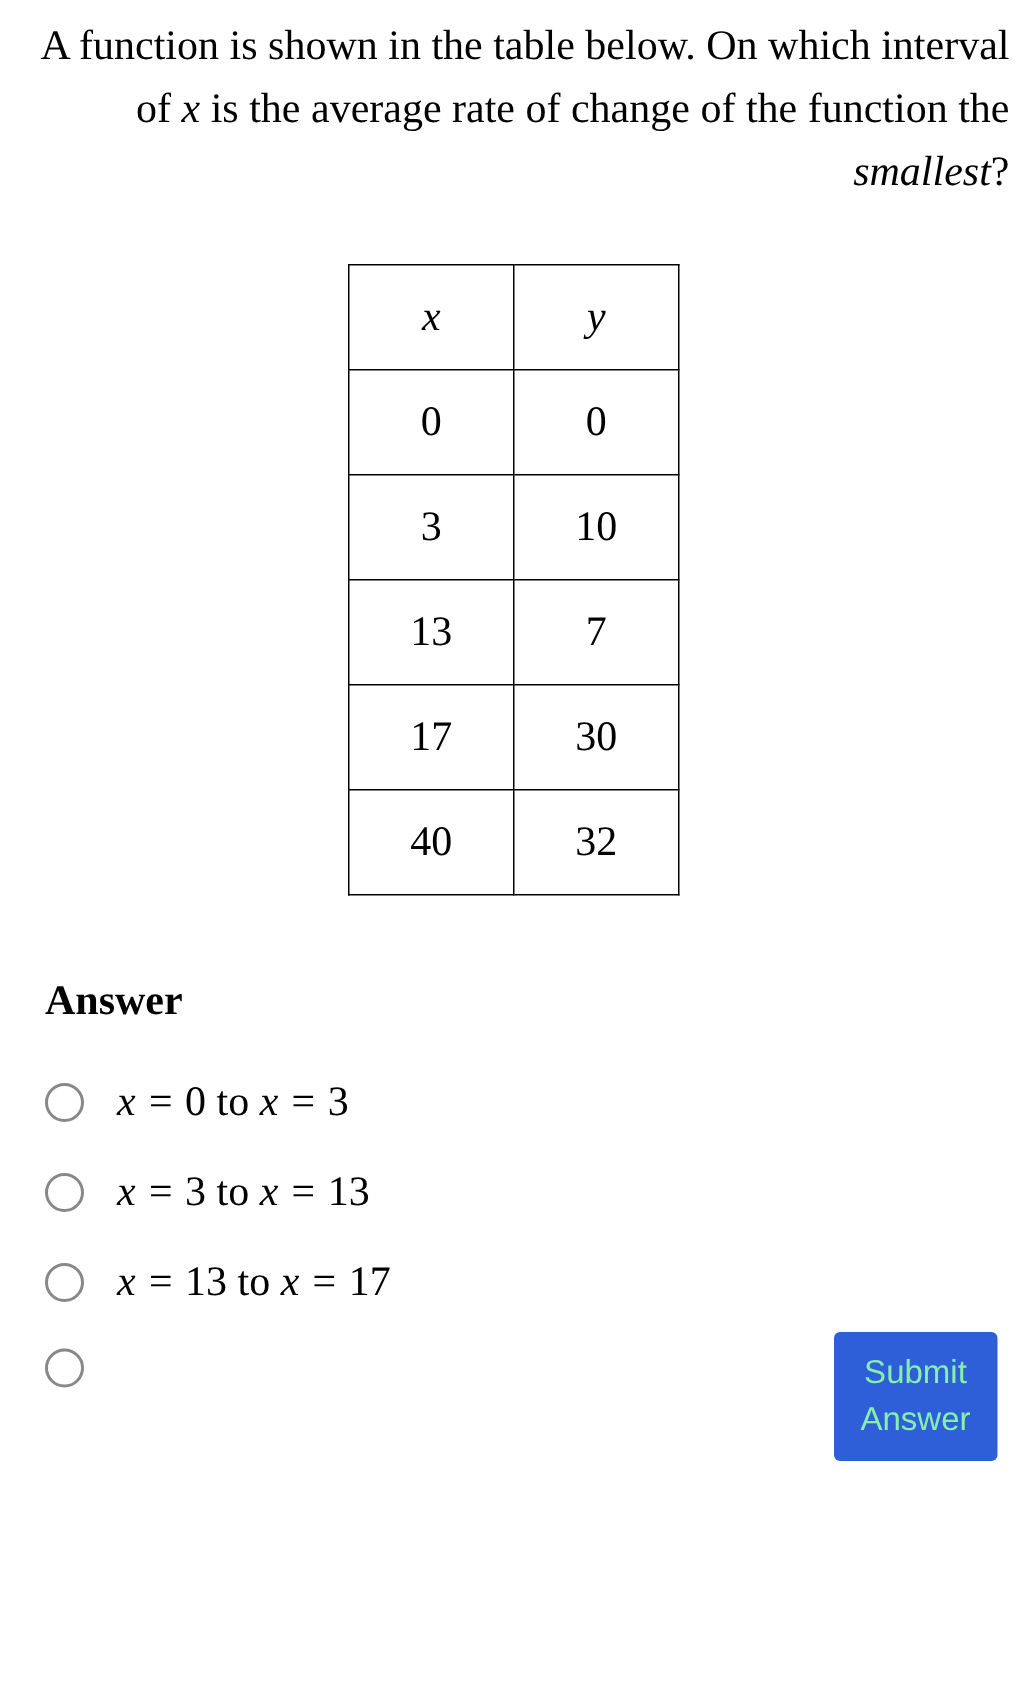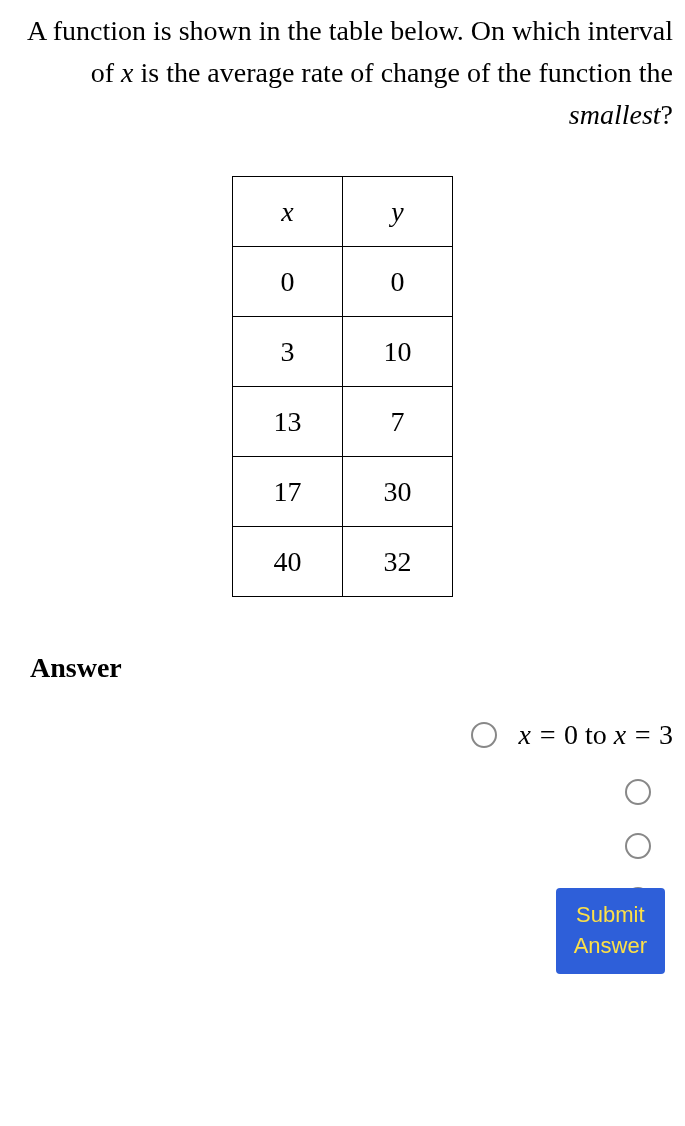--- a/index.html
+++ b/index.html
@@ -57,39 +57,38 @@
       margin-left: 18px;
     }
     .options {
       margin-left: 18px;
     }
     .option-row {
       display: flex;
       align-items: center;
       margin-bottom: 28px;
       cursor: pointer;
-      justify-content: flex-end;
     }
     .radio-circle {
       width: 26px;
       height: 26px;
       border: 2px solid #888;
       border-radius: 50%;
       margin-right: 22px;
       flex-shrink: 0;
     }
     .option-label {
       font-size: 28px;
     }
     .submit-btn {
       position: absolute;
       right: 20px;
       top: 888px;
       background: #2e5fd9;
-      color: #fde047;
+      color: #86efac;
       font-family: Arial, Helvetica, sans-serif;
       font-size: 22px;
       padding: 12px 18px;
       border: none;
       border-radius: 4px;
       text-align: center;
       line-height: 1.4;
       cursor: pointer;
     }
   </style>
@@ -135,23 +134,29 @@
 
 <div class="options">
   <div class="option-row">
     <span class="radio-circle"></span>
     <span class="option-label">
       <span class="math-var">x = </span><span>0</span><span> to </span><span class="math-var">x = </span><span>3</span>
     </span>
   </div>
   <div class="option-row">
     <span class="radio-circle"></span>
+    <span class="option-label">
+      <span class="math-var">x = </span><span>3</span><span> to </span><span class="math-var">x = </span><span>13</span>
+    </span>
   </div>
   <div class="option-row">
     <span class="radio-circle"></span>
+    <span class="option-label">
+      <span class="math-var">x = </span><span>13</span><span> to </span><span class="math-var">x = </span><span>17</span>
+    </span>
   </div>
   <div class="option-row">
     <span class="radio-circle"></span>
   </div>
 </div>
 
 <button class="submit-btn">
   <span>Submit</span><br>
   <span>Answer</span>
 </button>

